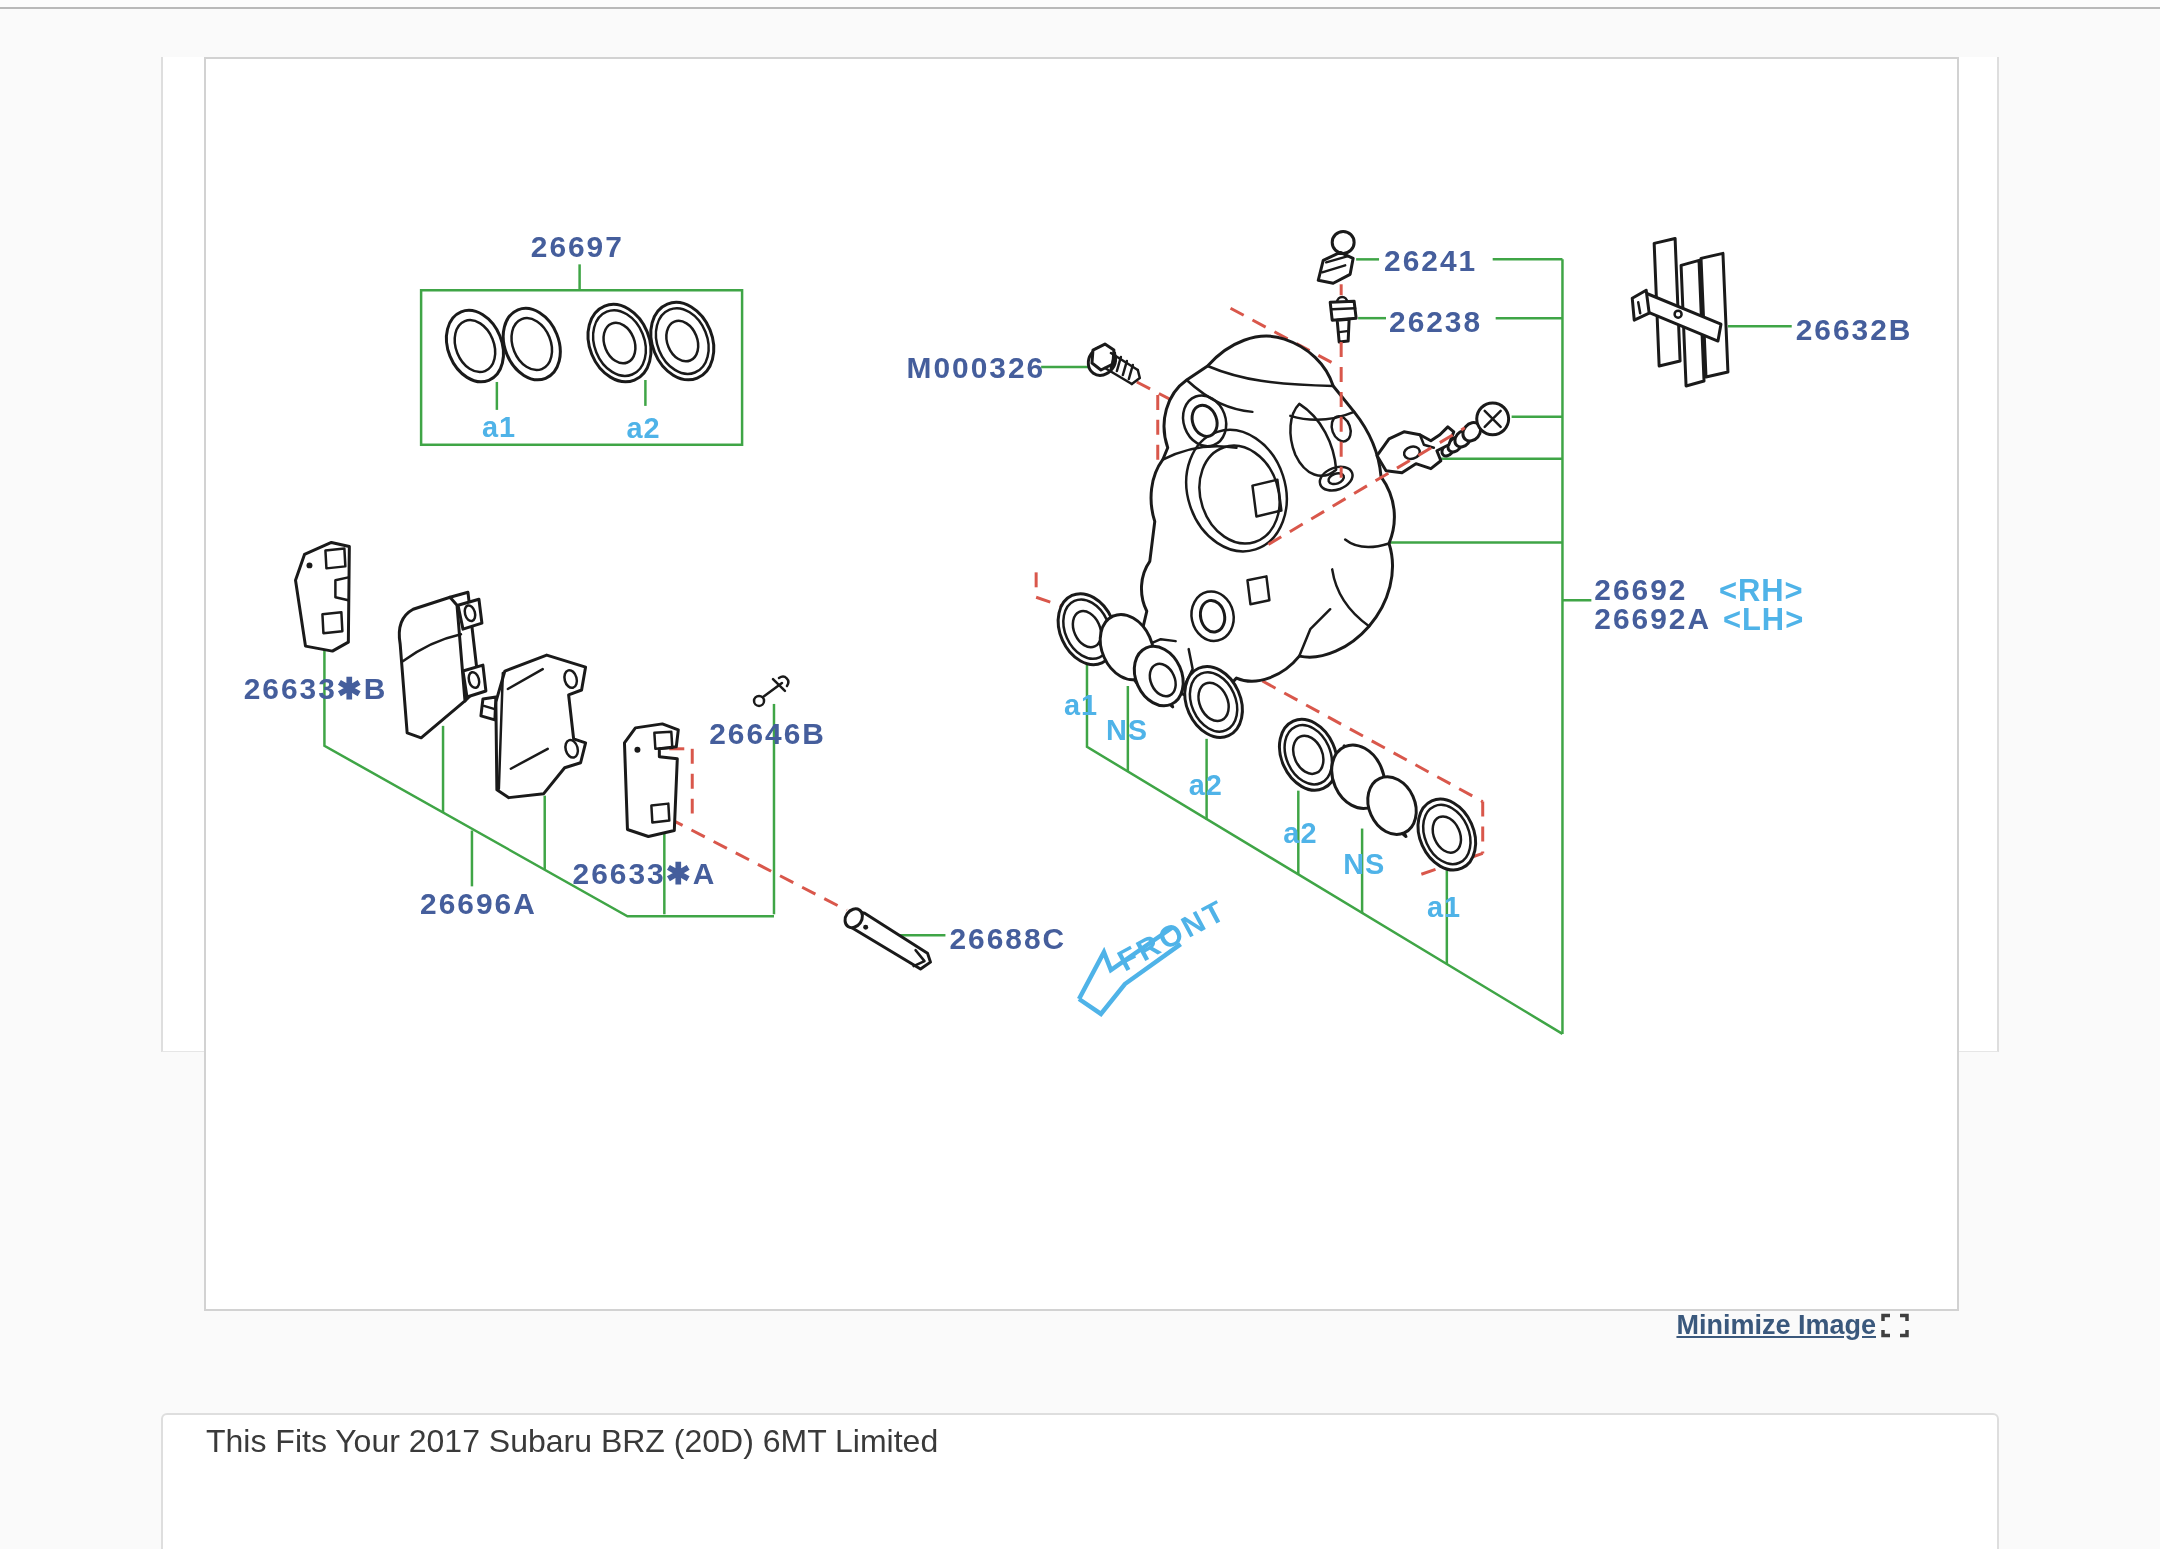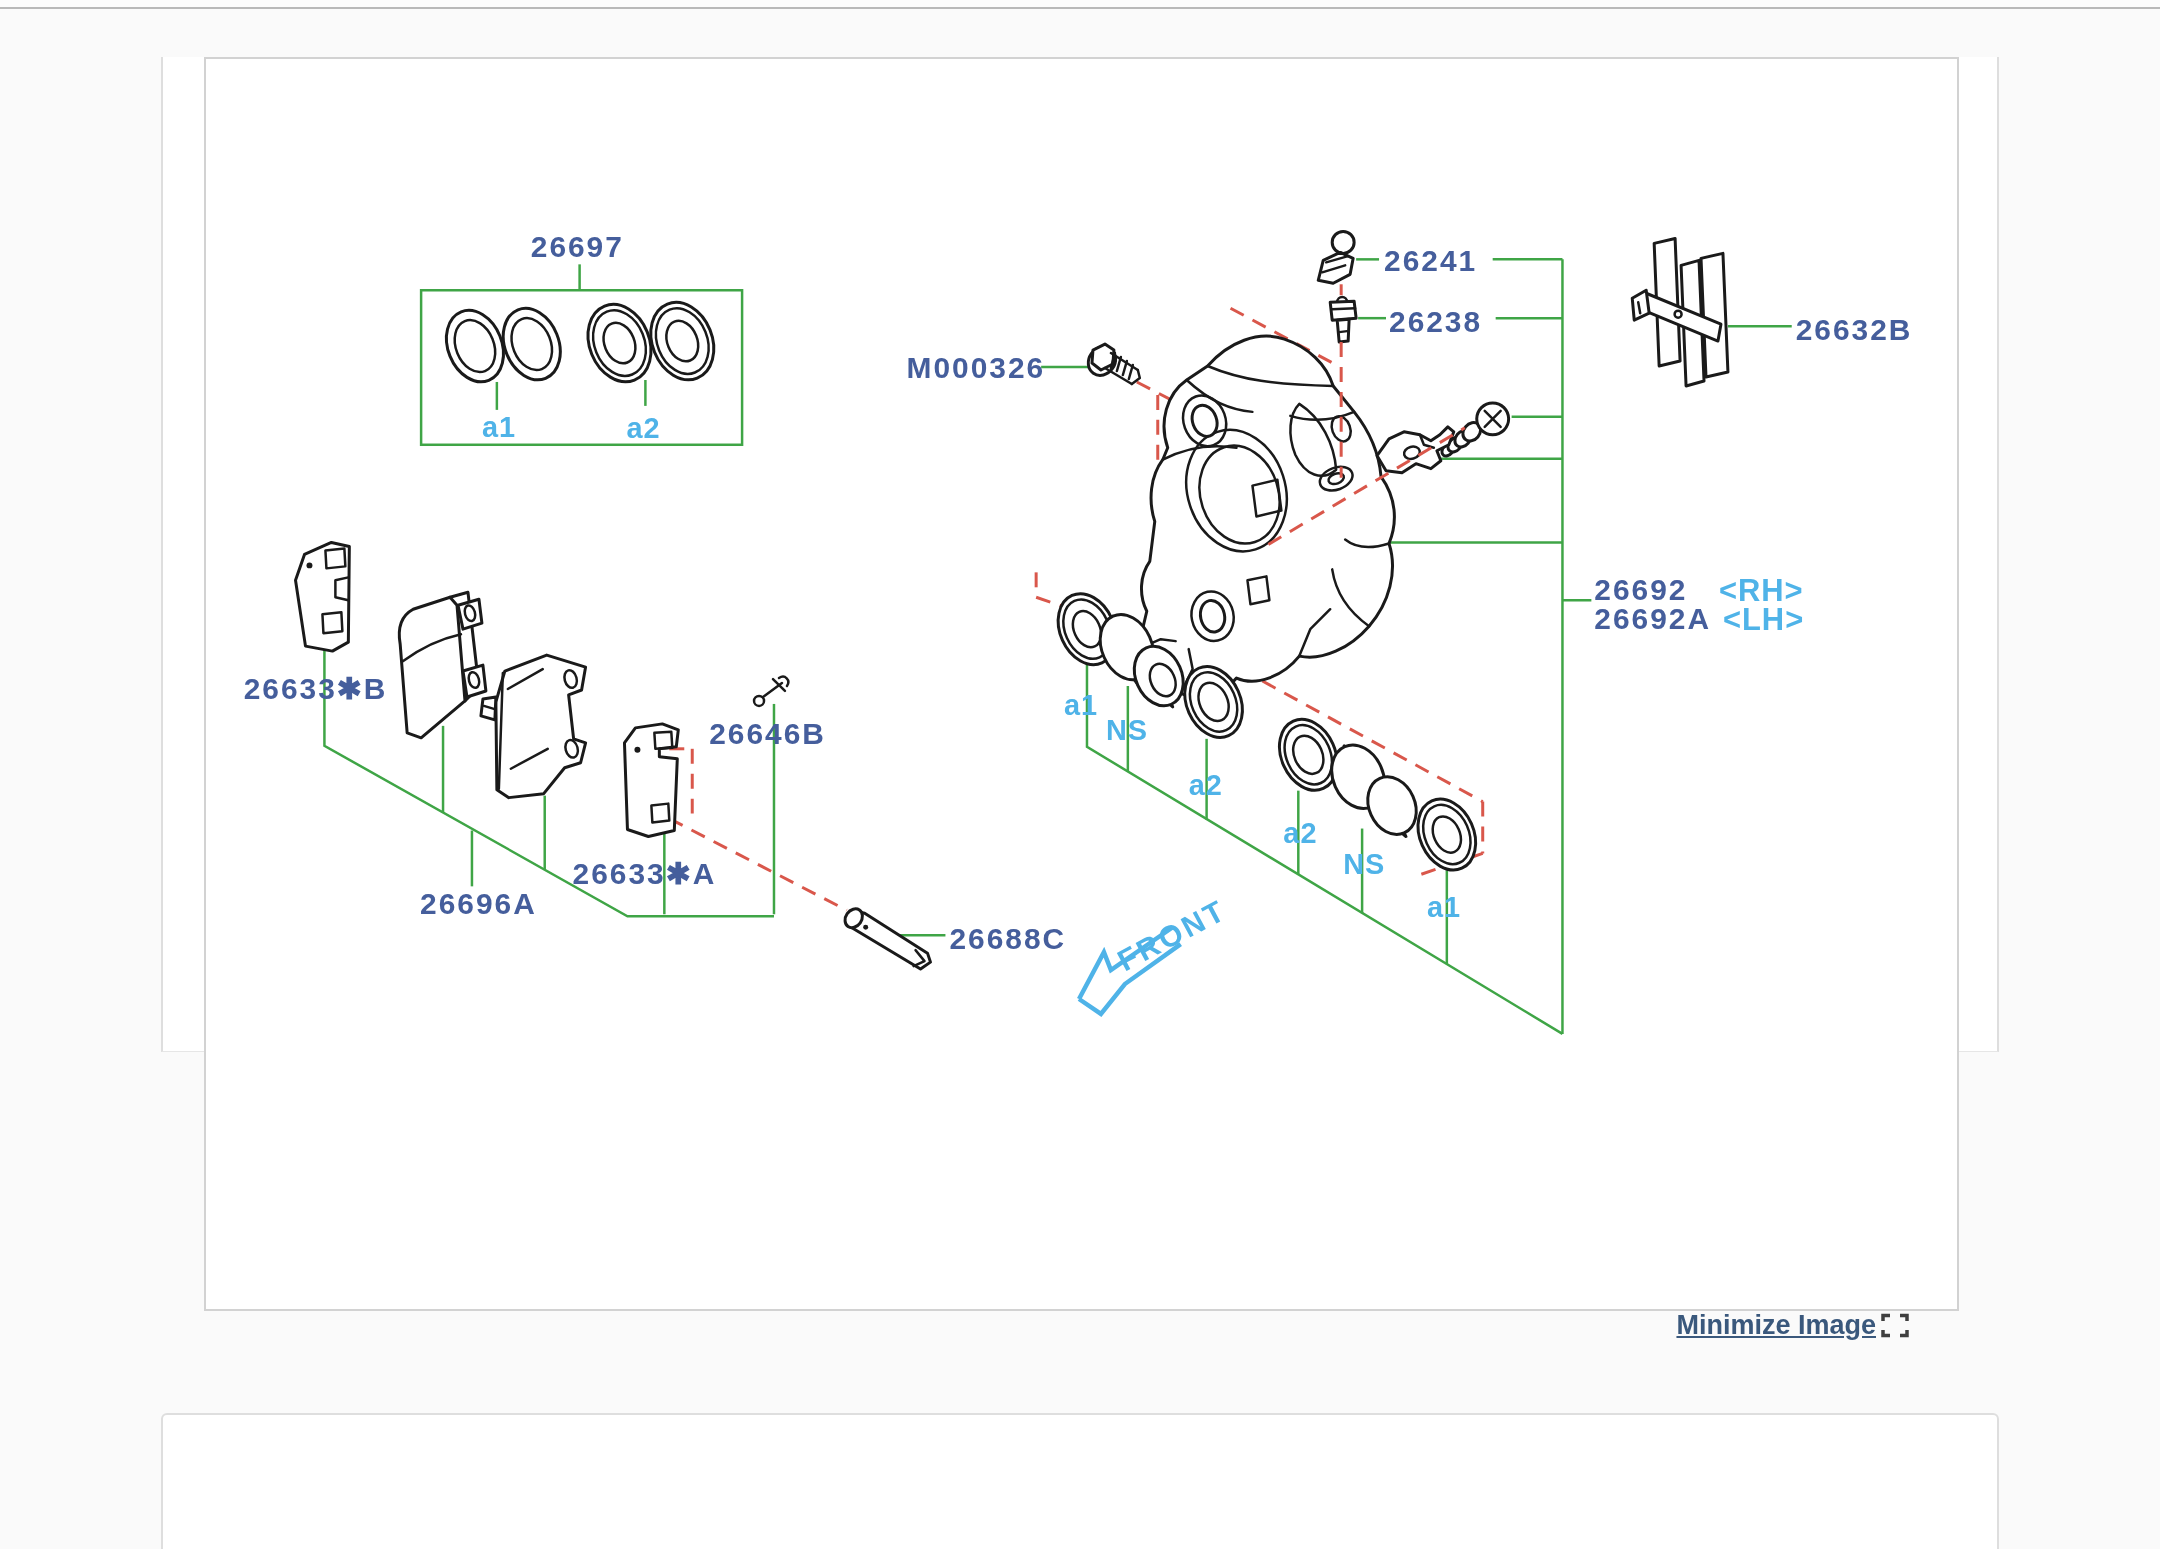--- a/index.html
+++ b/index.html
@@ -327,14 +327,15 @@
           <path d="M2,8 V2.5 H9"></path>
           <path d="M19,2.5 H26 V8"></path>
           <path d="M26,17 V22.5 H19"></path>
           <path d="M9,22.5 H2 V17"></path>
         </g>
       </svg>
     </div>
   </div>
 
   <div class="footer-card">
+    <div class="footer-fitment">This Fits Your 2017 Subaru BRZ (20D) 6MT Limited</div>
   </div>
 </div>
 
 </body></html>

